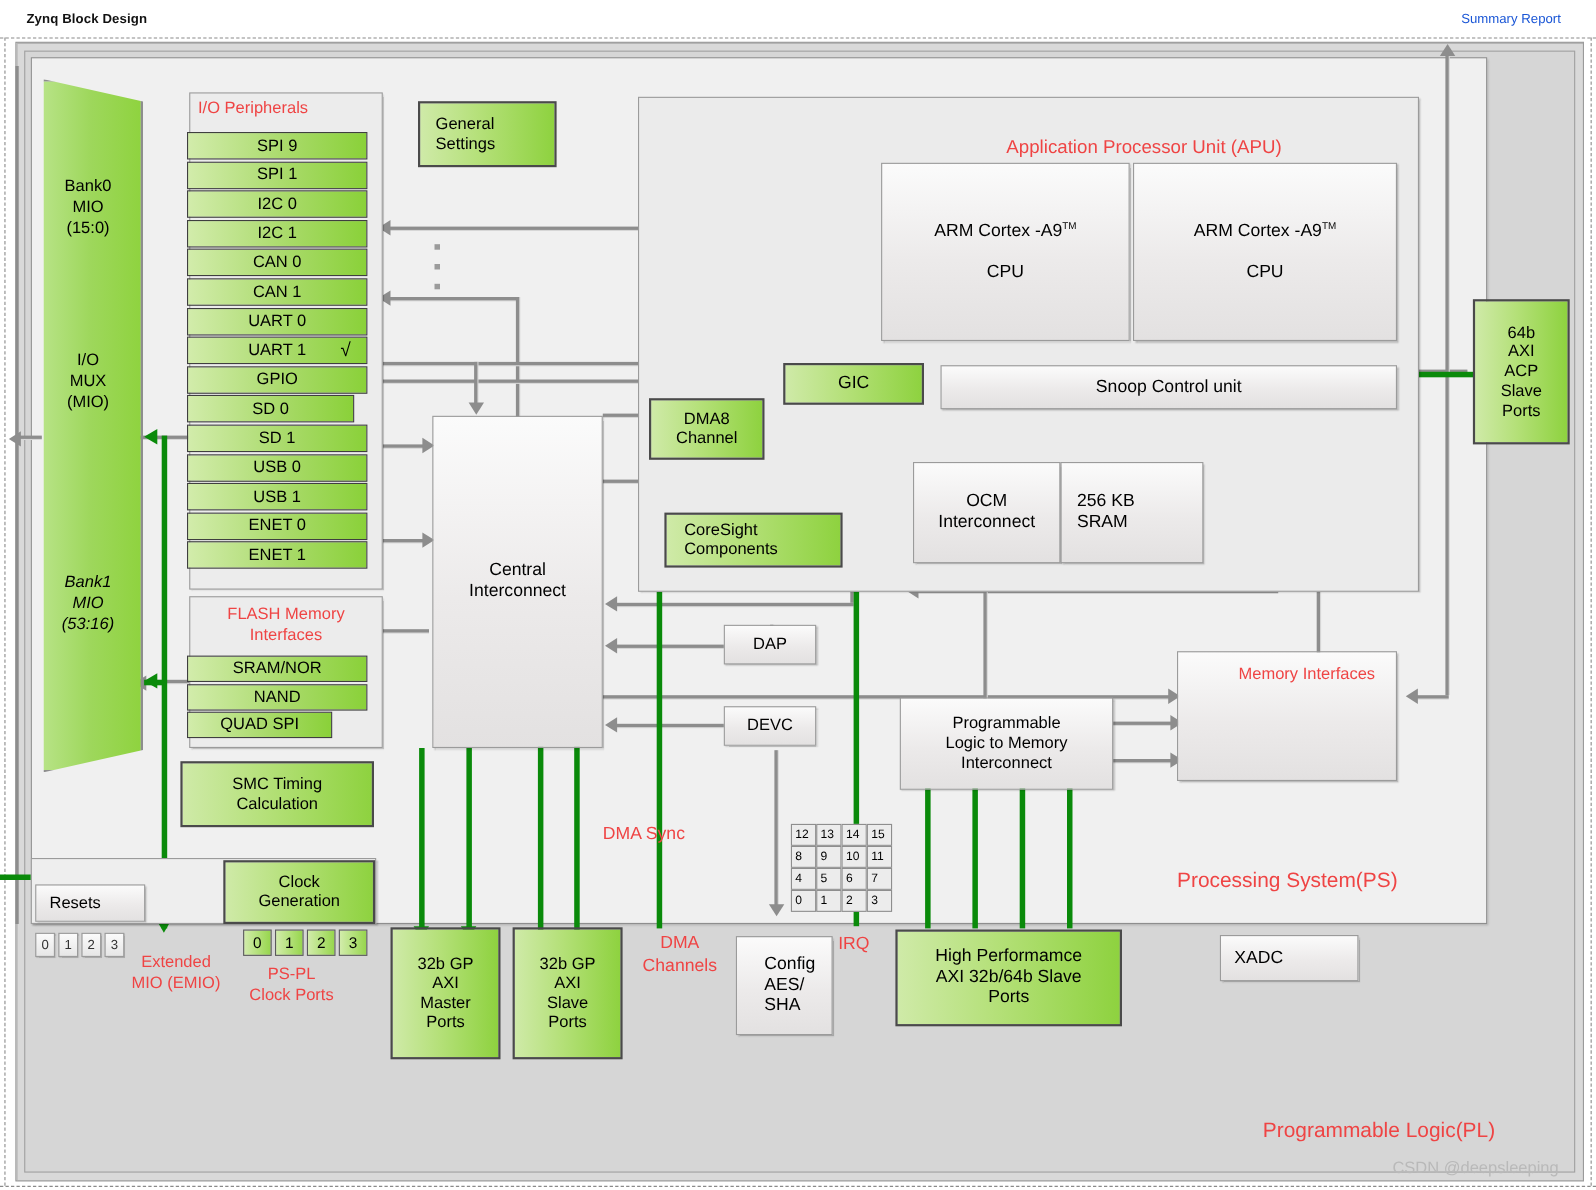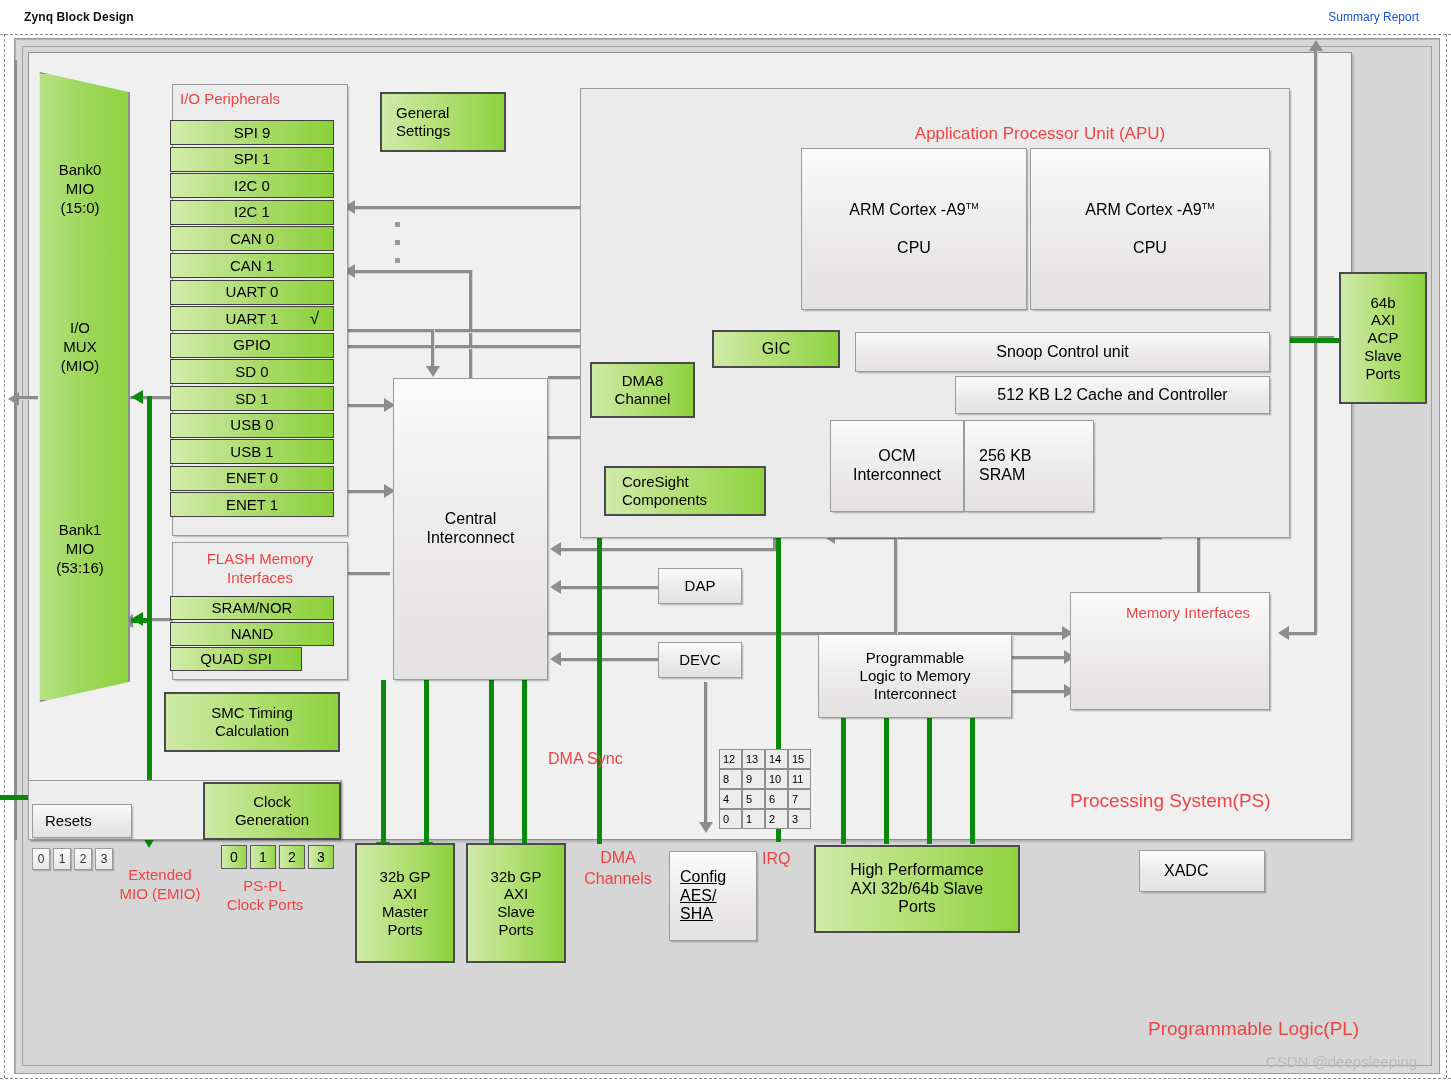--- a/index.html
+++ b/index.html
@@ -222,21 +222,21 @@
   <div class="mio-txt" style="left:34px;top:160px;">
     <div>Bank0</div>
       <div>MIO</div>
       <div>(15:0)</div>
   </div>
   <div class="mio-txt" style="left:34px;top:318px;">
     <div>I/O</div>
       <div>MUX</div>
       <div>(MIO)</div>
   </div>
-  <div class="mio-txt" style="left:34px;top:520px;">
+  <div class="mio-txt" style="left:34px;top:520px;font-style:italic;">
     <div>Bank1</div>
       <div>MIO</div>
       <div>(53:16)</div>
   </div>
 
   <div class="box grayflat" style="left:172px;top:84px;width:176px;height:452px;display:block;"></div>
   <div class="lbl" style="left:180px;top:90px;width:160px;font-size:15px;text-align:left;">I/O Peripherals</div>
   <div id="iop-list">
       <div class="box green-thin" style="left: 170px; top: 120px; width: 164px; height: 25px; font-size: 15px; position: absolute;">
         <span>SPI 9</span>
@@ -259,21 +259,21 @@
       <div class="box green-thin" style="left: 170px; top: 279.6px; width: 164px; height: 25px; font-size: 15px; position: absolute;">
         <span>UART 0</span>
       </div>
       <div class="box green-thin" style="left: 170px; top: 306.2px; width: 164px; height: 25px; font-size: 15px; position: absolute;">
         <span>UART 1</span>
         <span style="position: absolute; right: 14px; font-size: 17px;">√</span>
       </div>
       <div class="box green-thin" style="left: 170px; top: 332.8px; width: 164px; height: 25px; font-size: 15px; position: absolute;">
         <span>GPIO</span>
       </div>
-      <div class="box green-thin" style="left: 170px; top: 359.4px; width: 164px; height: 25px; font-size: 15px; position: absolute;">
+      <div class="box green-thin" style="left: 170px; top: 359.4px; width: 152px; height: 25px; font-size: 15px; position: absolute;">
         <span>SD 0</span>
       </div>
       <div class="box green-thin" style="left: 170px; top: 386px; width: 164px; height: 25px; font-size: 15px; position: absolute;">
         <span>SD 1</span>
       </div>
       <div class="box green-thin" style="left: 170px; top: 412.6px; width: 164px; height: 25px; font-size: 15px; position: absolute;">
         <span>USB 0</span>
       </div>
       <div class="box green-thin" style="left: 170px; top: 439.2px; width: 164px; height: 25px; font-size: 15px; position: absolute;">
         <span>USB 1</span>
@@ -329,21 +329,20 @@
   <div class="box gray" style="left:801px;top:148px;width:226px;height:162px;font-size:16px;">
     <div><span>ARM Cortex -A9</span><span class="tm">TM</span><br><br>
          <span>CPU</span></div>
   </div>
   <div class="box gray" style="left:1030px;top:148px;width:240px;height:162px;font-size:16px;">
     <div><span>ARM Cortex -A9</span><span class="tm">TM</span><br><br>
          <span>CPU</span></div>
   </div>
 
   <div class="box gray" style="left:855px;top:332px;width:415px;height:40px;font-size:16px;">Snoop Control unit</div>
-  <div class="box gray" style="left:955px;top:376px;width:315px;height:38px;font-size:16px;">512 KB L2 Cache and Controller</div>
 
   <div class="box gray" style="left:830px;top:420px;width:134px;height:92px;font-size:16px;">
     <div><span>OCM</span><br>
          <span>Interconnect</span></div>
   </div>
   <div class="box gray" style="left:964px;top:420px;width:130px;height:92px;font-size:16px;justify-content:flex-start;padding-left:14px;">
     <div style="text-align:left;"><span>256 KB</span><br>
          <span>SRAM</span></div>
   </div>
 
@@ -425,21 +424,21 @@
          <span>Slave</span><br>
          <span>Ports</span></div>
   </div>
 
   <div class="lbl" style="left:548px;top:750px;font-size:16px;">DMA Sync</div>
   <div class="lbl" style="left:568px;top:848px;width:100px;text-align:center;font-size:16px;line-height:1.3;">
     <div>DMA</div>
       <div>Channels</div>
   </div>
 
-  <div class="box gray" style="left:669px;top:851px;width:88px;height:90px;font-size:16px;justify-content:flex-start;padding-left:10px;text-decoration:underline;">
+  <div class="box gray" style="left:669px;top:851px;width:88px;height:90px;font-size:16px;justify-content:center;padding-left:10px;">
     <div style="text-align:left;"><span>Config</span><br>
          <span>AES/</span><br>
          <span>SHA</span></div>
   </div>
 
   <div class="irqgrid" id="irq-grid">
       <div>12</div>
       <div>13</div>
       <div>14</div>
       <div>15</div>
@@ -457,19 +456,19 @@
       <div>3</div>
     </div>
   <div class="lbl" style="left:762px;top:850px;font-size:16px;">IRQ</div>
 
   <div class="box green" style="left:814px;top:845px;width:206px;height:88px;font-size:16px;">
     <div><span>High Performamce</span><br>
          <span>AXI 32b/64b Slave</span><br>
          <span>Ports</span></div>
   </div>
 
-  <div class="box gray" style="left:1139px;top:850px;width:126px;height:42px;font-size:16px;justify-content:flex-start;padding-left:24px;">XADC</div>
+  <div class="box gray" style="left:1109px;top:850px;width:126px;height:42px;font-size:16px;justify-content:flex-start;padding-left:12px;">XADC</div>
 
   <div class="lbl" style="left:1070px;top:790px;font-size:19px;">Processing System(PS)</div>
   <div class="lbl" style="left:1148px;top:1018px;font-size:19px;">Programmable Logic(PL)</div>
 
   <div class="wm">CSDN @deepsleeping</div>
 </div>
 
 </body></html>

